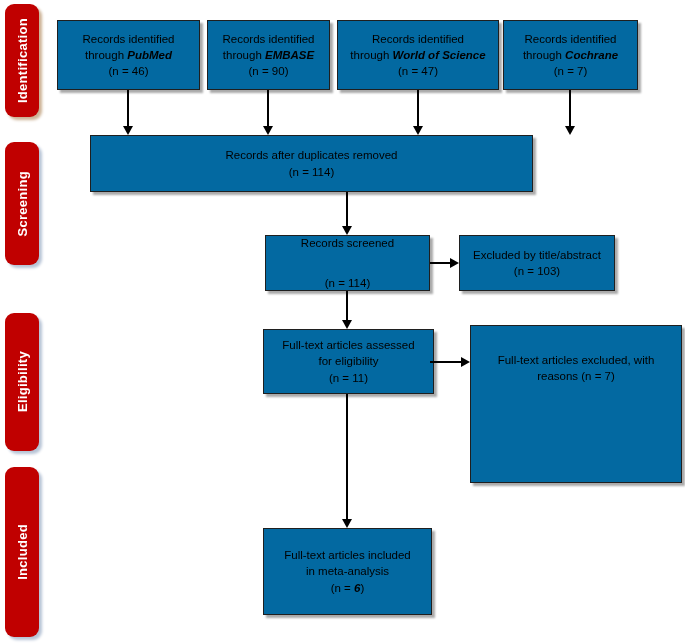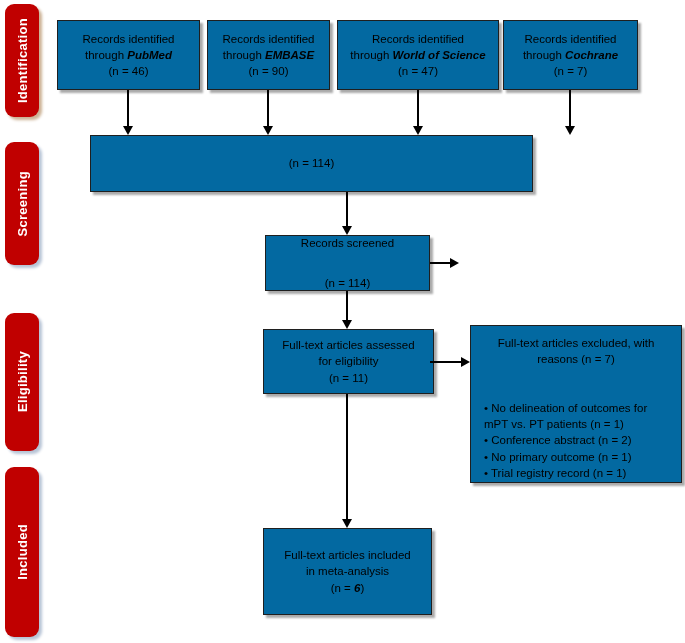--- a/index.html
+++ b/index.html
@@ -28,21 +28,21 @@
   .fbox {
     position:absolute; box-sizing:border-box;
     background:#0369a1; border:1.6px solid #1f1f1f;
     box-shadow:2.5px 2.5px 2px var(--box-shadow-gray,#aaaaaa);
     display:flex; flex-direction:column; align-items:center; justify-content:center;
     text-align:center; font-size:11.5px; line-height:1.42;
   }
   .fbox .b { font-weight:bold;font-style:italic; }
 
   .fbox.reasons-box {
-    justify-content:flex-start; padding:9px 7px 6px 7px;gap:16px;
+    justify-content:flex-start; padding:26px 7px 6px 7px;
   }
   .reasons-header { width:100%; text-align:center; }
   .reason-list { width:100%; text-align:left; margin-top:16px; padding-left:6px; box-sizing:border-box; }
   .reason::before { content:"\2022  "; }
 
   
   .varrow { position:absolute; width:2px; background:#000; }
   .varrow::after {
     content:""; position:absolute; left:-4px; bottom:-9px;
     border-left:5px solid transparent; border-right:5px solid transparent;
@@ -91,45 +91,44 @@
     <div>(n = 47)</div>
   </div>
 
   <div class="fbox" style="left:503px; top:20px; width:135px; height:70px;">
     <div>Records identified</div>
     <div><span>through </span><span class="b">Cochrane</span></div>
     <div>(n = 7)</div>
   </div>
 
   <div class="fbox" style="left:90px; top:135px; width:443px; height:57px;">
+    <div>Records after duplicates removed</div>
     <div>(n = 114)</div>
   </div>
 
   <div class="fbox" style="left:265px; top:235px; width:165px; height:56px;gap:24px;">
     <div>Records screened</div>
     <div>(n = 114)</div>
   </div>
 
+  <div class="fbox" style="left:459px; top:235px; width:156px; height:56px;">
+    <div>Excluded by title/abstract</div>
+    <div>(n = 103)</div>
+  </div>
 
   <div class="fbox" style="left:263px; top:329px; width:171px; height:65px;">
     <div>Full-text articles assessed</div>
     <div>for eligibility</div>
     <div>(n = 11)</div>
   </div>
 
   <div class="fbox reasons-box" style="left:470px; top:325px; width:212px; height:158px;">
     <div class="reasons-header">
       <div>Full-text articles excluded, with</div>
       <div>reasons (n = 7)</div>
-    </div>
-    <div class="reason-list">
-      <div class="reason">No delineation of outcomes for mPT vs. PT patients (n = 1)</div>
-      <div class="reason">Conference abstract (n = 2)</div>
-      <div class="reason">No primary outcome (n = 1)</div>
-      <div class="reason">Trial registry record (n = 1)</div>
     </div>
   </div>
 
   <div class="fbox" style="left:263px; top:528px; width:169px; height:87px;">
     <div>Full-text articles included</div>
     <div>in meta-analysis</div>
     <div><span>(n = </span><span class="b">6</span><span>)</span></div>
   </div>
 
   <div class="varrow" style="left:127px; top:90px;  height:36px;"></div>

